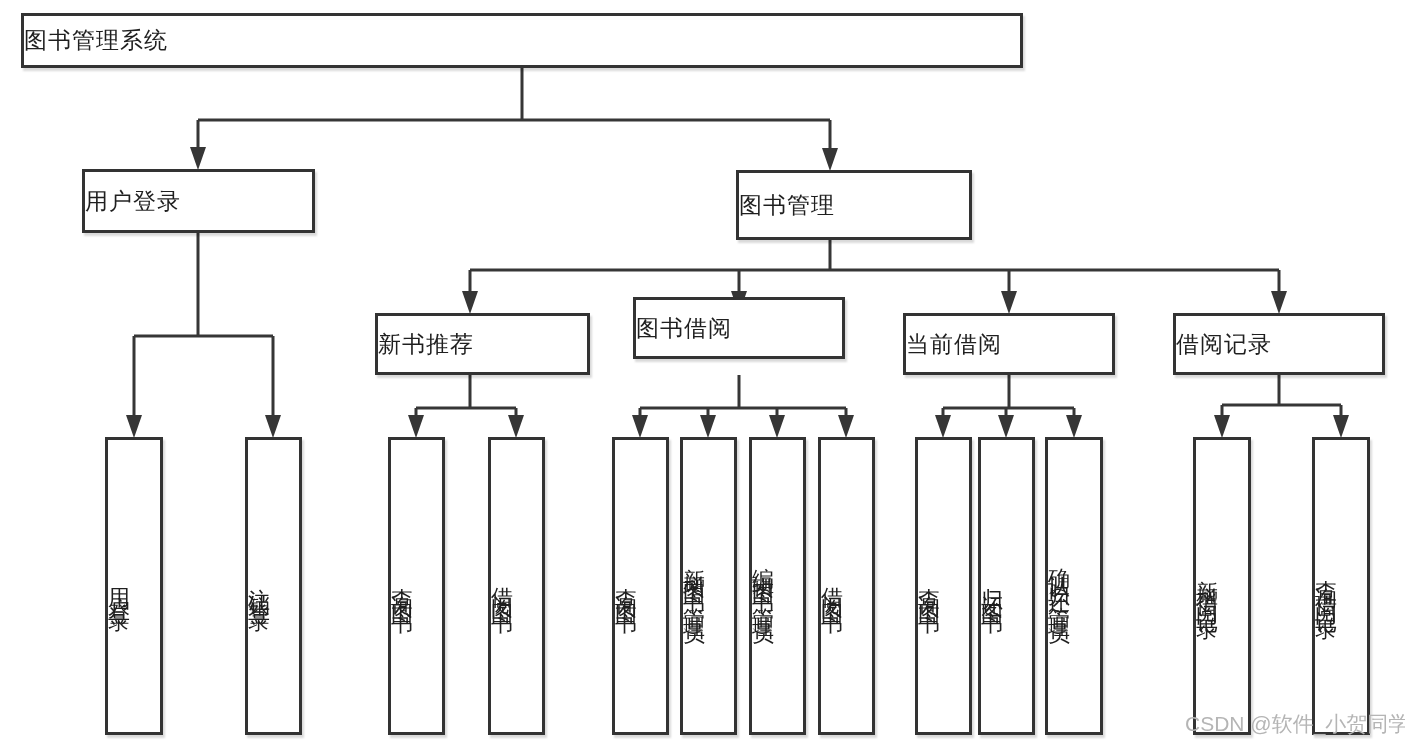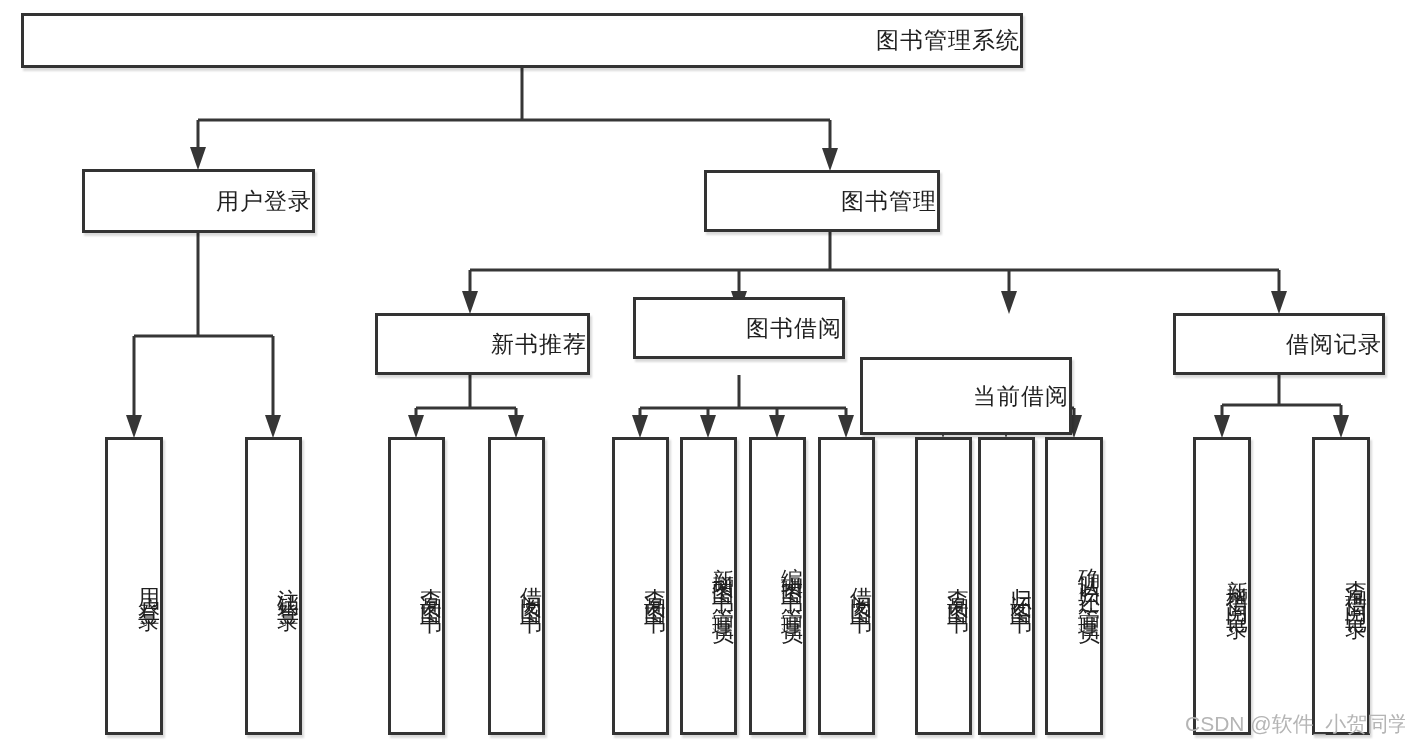--- a/index.html
+++ b/index.html
@@ -19,21 +19,21 @@
     overflow:hidden;
   }
   #connectors{position:absolute;left:0;top:0;width:1405px;height:747px;}
   #connectors path{stroke:var(--line);stroke-width:3;fill:none;}
   #connectors polygon{fill:var(--line);stroke:none;}
   .node{
     position:absolute;
     background:#fff;
     border:3px solid var(--box-border);
     box-sizing:border-box;
-    display:flex;align-items:center;justify-content:flex-end;
+    display:flex;align-items:center;justify-content:flex-start;
     box-shadow:2px 3px 2px rgba(0,0,0,0.15);
   }
   .hnode{font-size:23px;letter-spacing:1px;white-space:nowrap;}
   .vnode{width:57px;top:437px;height:298px;}
   .vnode .vtext{
     writing-mode:vertical-rl;
     text-orientation:mixed;
     font-size:22px;
     letter-spacing:8px;
     line-height:1;
@@ -88,31 +88,31 @@
     <polygon points="1333,415 1349,415 1341,438"></polygon>
   </svg>
 
   <div class="node hnode" style="left:21px;top:13px;width:1002px;height:55px;">
     <span>图书管理系统</span>
   </div>
 
   <div class="node hnode" style="left:82px;top:169px;width:233px;height:64px;">
     <span>用户登录</span>
   </div>
-  <div class="node hnode" style="left:704px;top:170px;width:236px;height:62px;">
+  <div class="node hnode" style="left:736px;top:170px;width:236px;height:70px;">
     <span>图书管理</span>
   </div>
 
   <div class="node hnode" style="left:363px;top:313px;width:215px;height:62px;margin-left:12px;">
     <span>新书推荐</span>
   </div>
   <div class="node hnode" style="left:633px;top:297px;width:212px;height:62px;">
     <span>图书借阅</span>
   </div>
-  <div class="node hnode" style="left:860px;top:313px;width:212px;height:78px;margin-top:44px;">
+  <div class="node hnode" style="left:903px;top:313px;width:212px;height:62px;">
     <span>当前借阅</span>
   </div>
   <div class="node hnode" style="left:1173px;top:313px;width:212px;height:62px;">
     <span>借阅记录</span>
   </div>
 
   <div class="node vnode" style="left:105px;width:58px;">
     <span class="vtext">用户登录</span>
   </div>
   <div class="node vnode" style="left:245px;">

